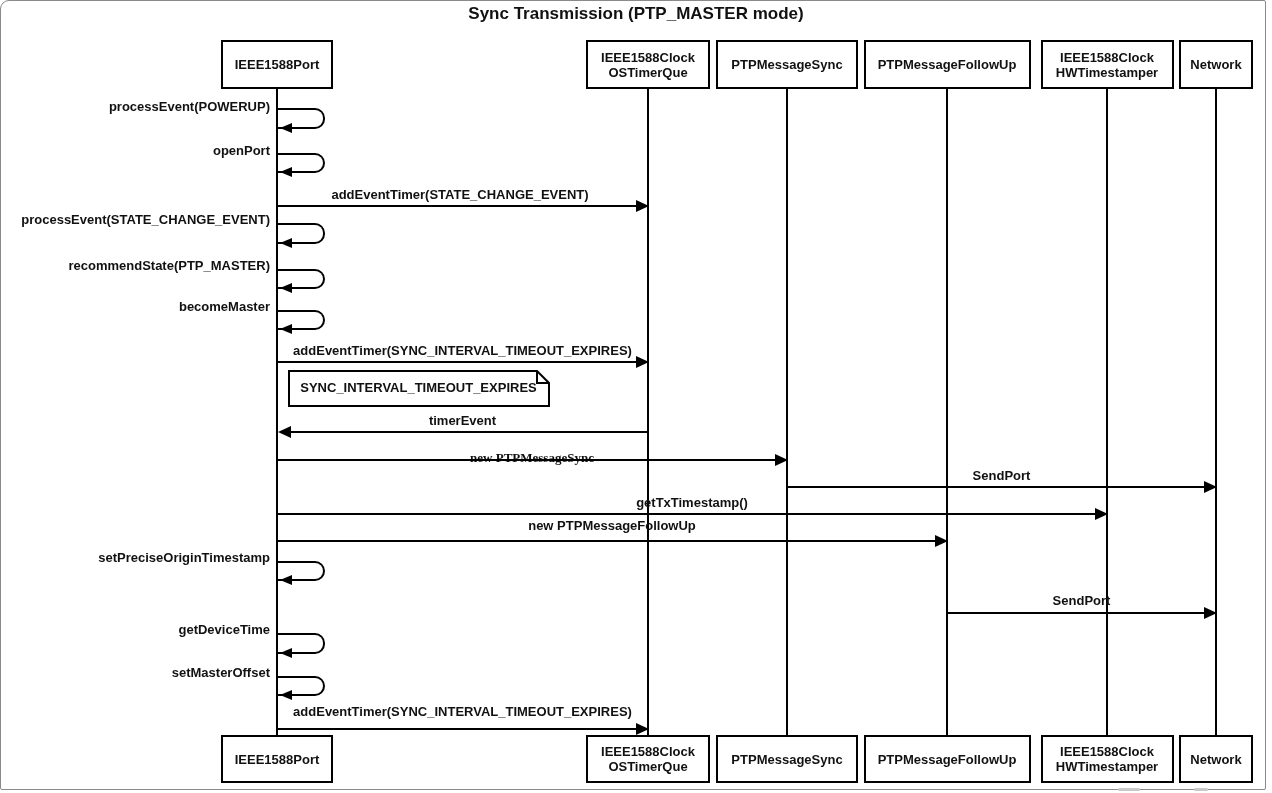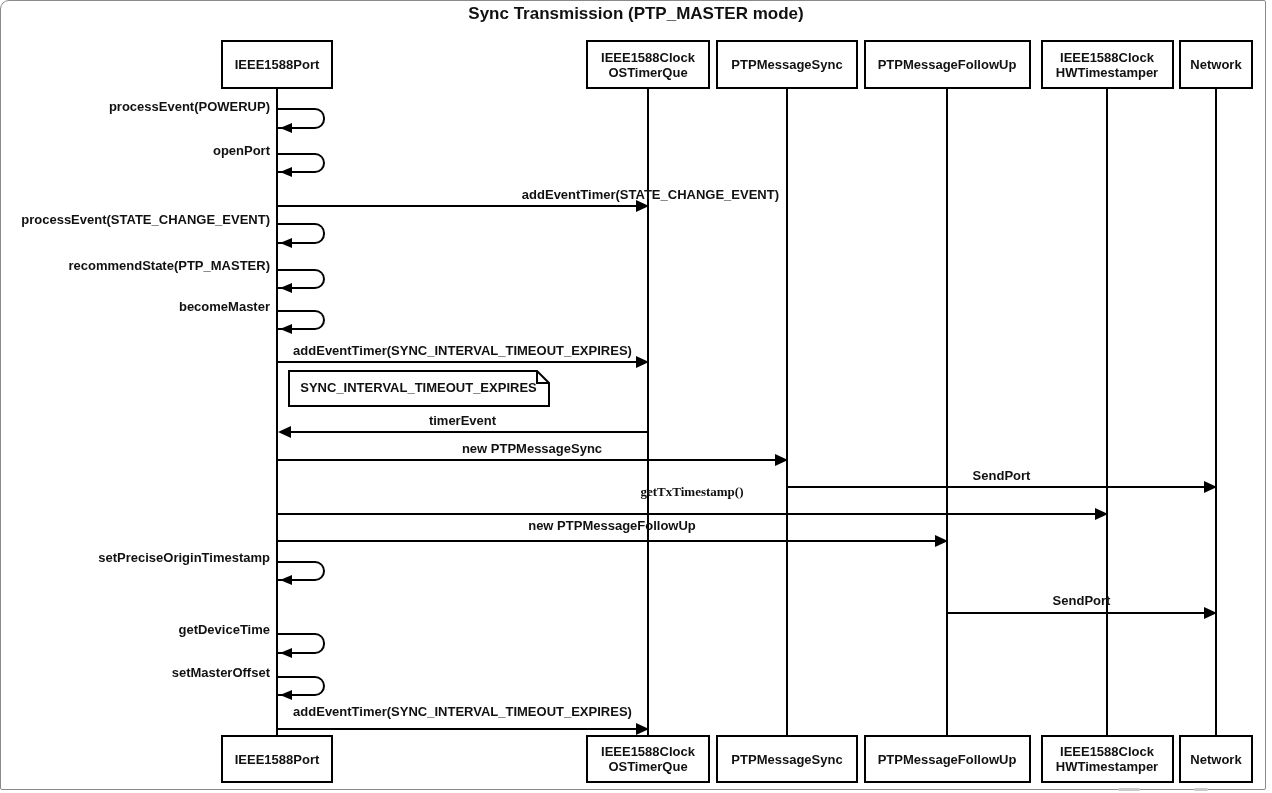--- a/index.html
+++ b/index.html
@@ -56,45 +56,45 @@
 HWTimestamper</div>
       <div class="lifeline" style="left: 1215px; top: 89px; height: 646px;"></div>
       <div class="lf-box" style="left: 1179px; top: 40px; width: 74px; height: 49px;">Network</div>
       <div class="lf-box" style="left: 1179px; top: 735px; width: 74px; height: 48px;">Network</div>
       <div class="msg-label right" style="left: -130px; top: 99px; width: 400px;">processEvent(POWERUP)</div>
       <div class="self-loop" style="left: 278px; top: 108px; width: 47px; height: 21px;"></div>
       <div class="arr loop" style="left: 280px; top: 123px;"></div>
       <div class="msg-label right" style="left: -130px; top: 143px; width: 400px;">openPort</div>
       <div class="self-loop" style="left: 278px; top: 153px; width: 47px; height: 20px;"></div>
       <div class="arr loop" style="left: 280px; top: 167px;"></div>
-      <div class="msg-label center" style="left: 179px; top: 187px; width: 600px; text-align: right;">addEventTimer(STATE_CHANGE_EVENT)</div>
+      <div class="msg-label center" style="left: 160px; top: 187px; width: 600px;">addEventTimer(STATE_CHANGE_EVENT)</div>
       <div class="h-line" style="left: 277px; top: 205px; width: 361px;"></div>
       <div class="arr right" style="left: 636px; top: 200px;"></div>
       <div class="msg-label right" style="left: -130px; top: 212px; width: 400px;">processEvent(STATE_CHANGE_EVENT)</div>
       <div class="self-loop" style="left: 278px; top: 223px; width: 47px; height: 21px;"></div>
       <div class="arr loop" style="left: 280px; top: 238px;"></div>
       <div class="msg-label right" style="left: -130px; top: 258px; width: 400px;">recommendState(PTP_MASTER)</div>
       <div class="self-loop" style="left: 278px; top: 269px; width: 47px; height: 20px;"></div>
       <div class="arr loop" style="left: 280px; top: 283px;"></div>
       <div class="msg-label right" style="left: -130px; top: 299px; width: 400px;">becomeMaster</div>
       <div class="self-loop" style="left: 278px; top: 310px; width: 47px; height: 20px;"></div>
       <div class="arr loop" style="left: 280px; top: 324px;"></div>
       <div class="msg-label center" style="left: 162.5px; top: 343px; width: 600px;">addEventTimer(SYNC_INTERVAL_TIMEOUT_EXPIRES)</div>
       <div class="h-line" style="left: 277px; top: 361px; width: 361px;"></div>
       <div class="arr right" style="left: 636px; top: 356px;"></div>
       <div class="msg-label center" style="left: 162.5px; top: 413px; width: 600px;">timerEvent</div>
       <div class="h-line" style="left: 288px; top: 431px; width: 361px;"></div>
       <div class="arr left" style="left: 278px; top: 426px;"></div>
-      <div class="msg-label center" style="left: 232px; top: 441px; width: 600px;">new PTPMessageSync</div>
+      <div class="msg-label center" style="left: 232px; top: 450px; width: 600px; font-family: Liberation Serif, serif;">new PTPMessageSync</div>
       <div class="h-line" style="left: 277px; top: 459px; width: 500px;"></div>
       <div class="arr right" style="left: 775px; top: 454px;"></div>
       <div class="msg-label center" style="left: 701.5px; top: 468px; width: 600px;">SendPort</div>
       <div class="h-line" style="left: 787px; top: 486px; width: 419px;"></div>
       <div class="arr right" style="left: 1204px; top: 481px;"></div>
-      <div class="msg-label center" style="left: 392px; top: 484px; width: 600px; font-family: Liberation Serif, serif;">getTxTimestamp()</div>
+      <div class="msg-label center" style="left: 392px; top: 495px; width: 600px;">getTxTimestamp()</div>
       <div class="h-line" style="left: 277px; top: 513px; width: 820px;"></div>
       <div class="arr right" style="left: 1095px; top: 508px;"></div>
       <div class="msg-label center" style="left: 312px; top: 518px; width: 600px;">new PTPMessageFollowUp</div>
       <div class="h-line" style="left: 277px; top: 540px; width: 660px;"></div>
       <div class="arr right" style="left: 935px; top: 535px;"></div>
       <div class="msg-label right" style="left: -130px; top: 550px; width: 400px;">setPreciseOriginTimestamp</div>
       <div class="self-loop" style="left: 278px; top: 561px; width: 47px; height: 20px;"></div>
       <div class="arr loop" style="left: 280px; top: 575px;"></div>
       <div class="msg-label center" style="left: 781.5px; top: 593px; width: 600px;">SendPort</div>
       <div class="h-line" style="left: 947px; top: 612px; width: 259px;"></div>

